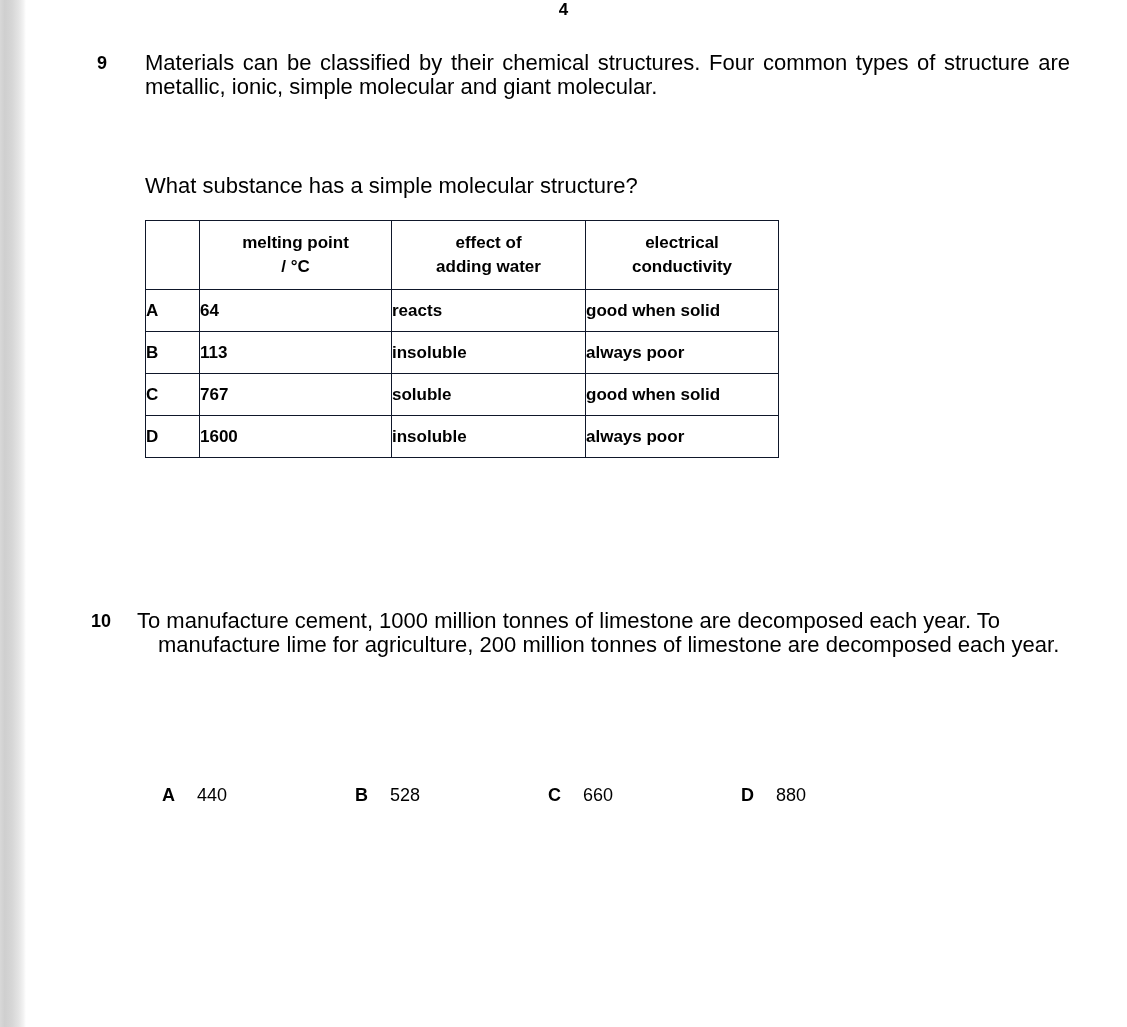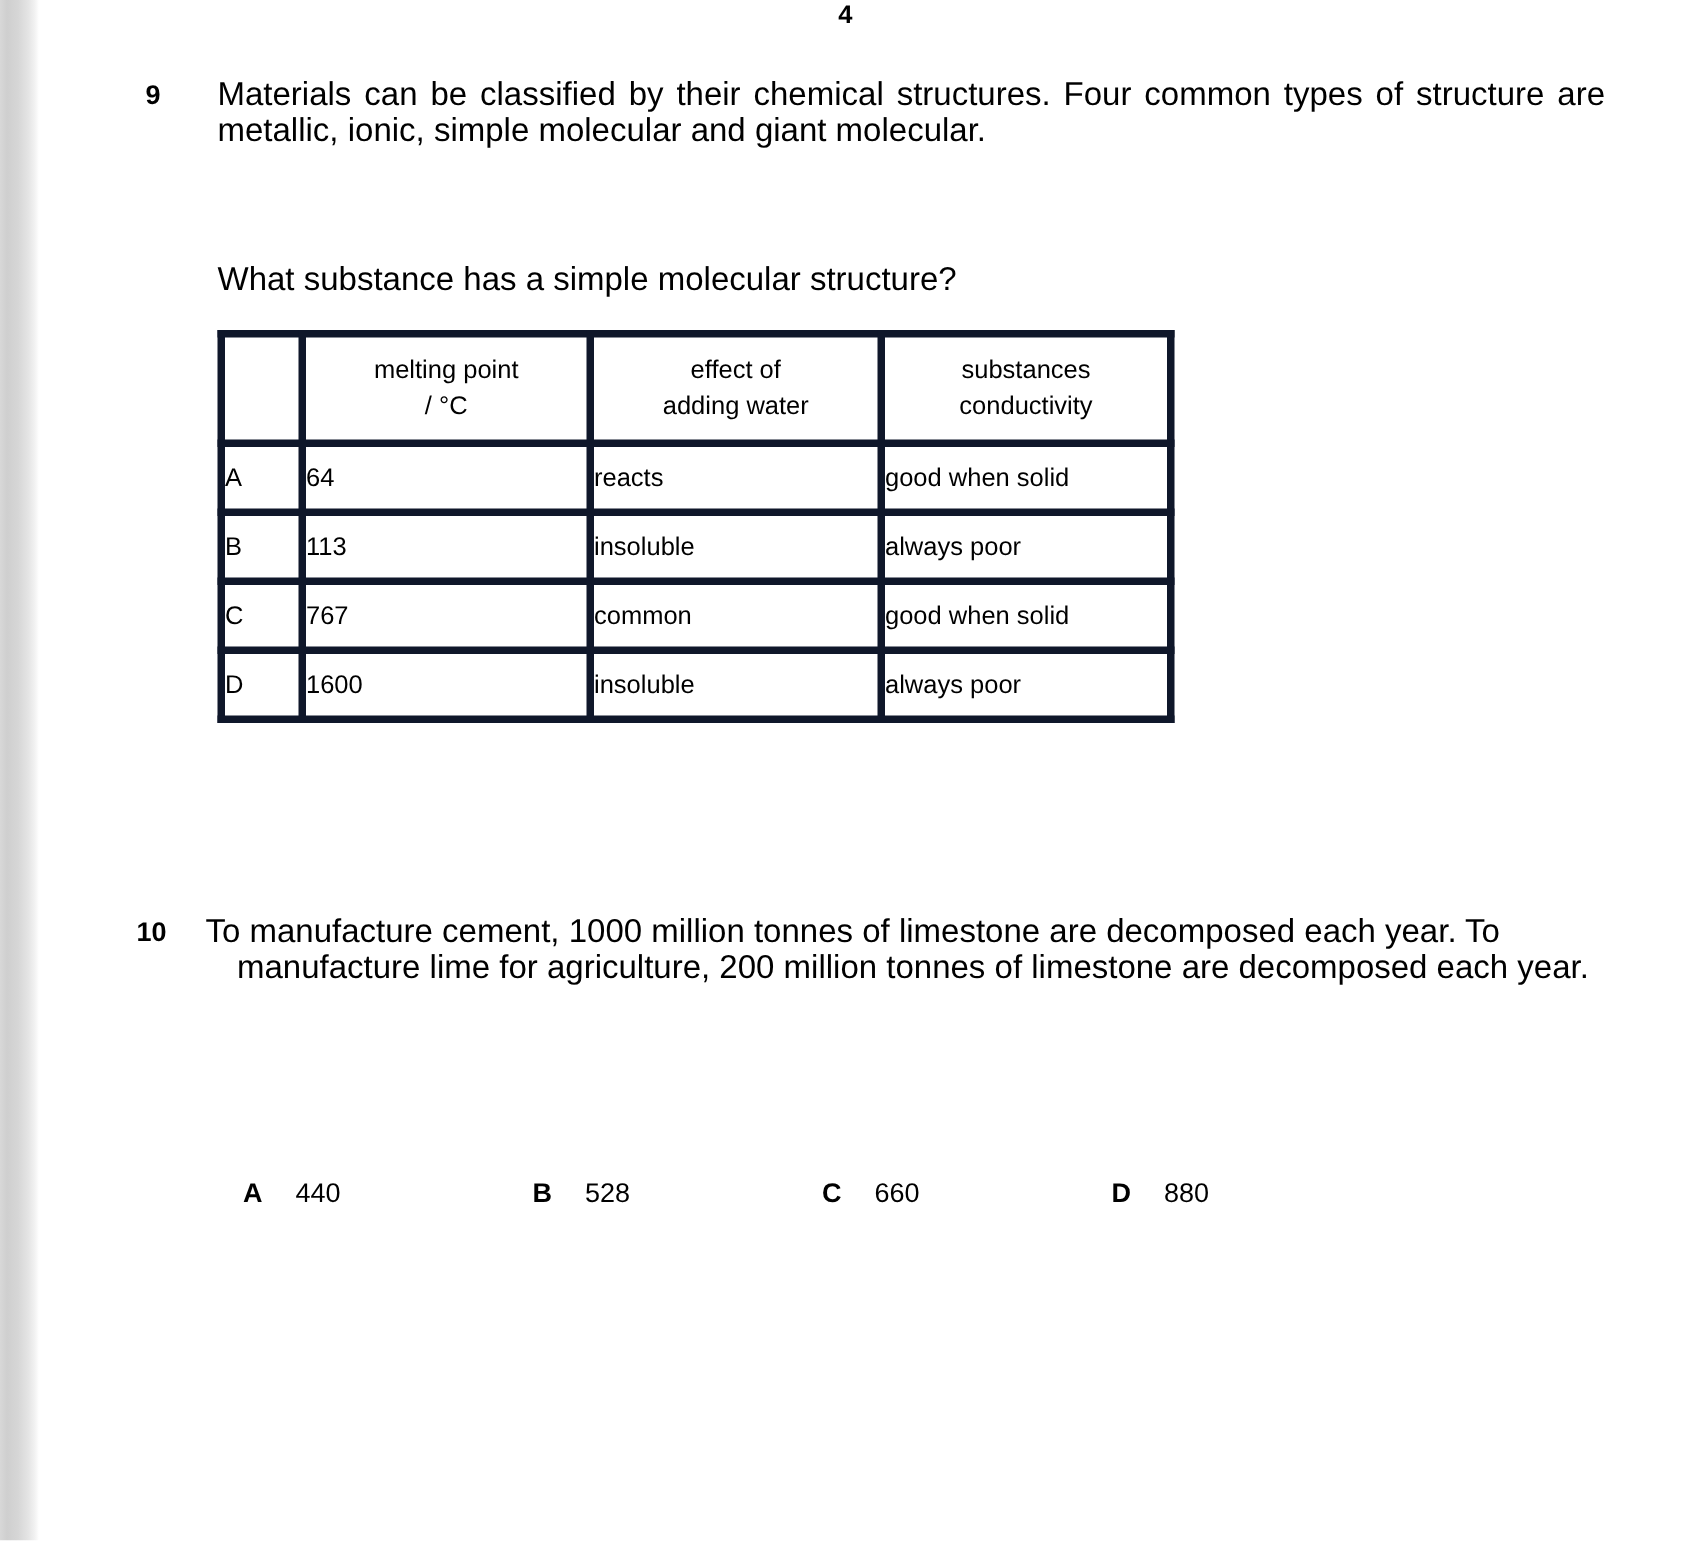--- a/index.html
+++ b/index.html
@@ -93,23 +93,23 @@
     top: 220px;
   }
   table.props-table {
     border-collapse: collapse;
     table-layout: fixed;
     font-size: 17px;
     color: #000;
   }
   table.props-table th,
   table.props-table td {
-    border: 5px solid #0f172a;
+    border: 1px solid #0f172a;
     vertical-align: middle;
-    font-weight: normal;
+    font-weight: bold;
     padding: 0;
   }
   table.props-table th {
     height: 68px;
     line-height: 24px;
   }
   table.props-table td {
     height: 41px;
     line-height: 22px;
   }
@@ -193,42 +193,42 @@
             </th>
             <th>
               <span class="hdr-l1">melting point</span>
               <span class="hdr-l2">/ °C</span>
             </th>
             <th>
               <span class="hdr-l1">effect of</span>
               <span class="hdr-l2">adding water</span>
             </th>
             <th>
-              <span class="hdr-l1">substances</span>
+              <span class="hdr-l1">electrical</span>
               <span class="hdr-l2">conductivity</span>
             </th>
           </tr>
         </thead>
         <tbody>
           <tr>
             <td class="opt-letter">A</td>
             <td>64</td>
             <td>reacts</td>
             <td>good when solid</td>
           </tr>
           <tr>
             <td class="opt-letter">B</td>
             <td>113</td>
             <td>insoluble</td>
             <td>always poor</td>
           </tr>
           <tr>
             <td class="opt-letter">C</td>
             <td>767</td>
-            <td>common</td>
+            <td>soluble</td>
             <td>good when solid</td>
           </tr>
           <tr>
             <td class="opt-letter">D</td>
             <td>1600</td>
             <td>insoluble</td>
             <td>always poor</td>
           </tr>
         </tbody>
       </table>

